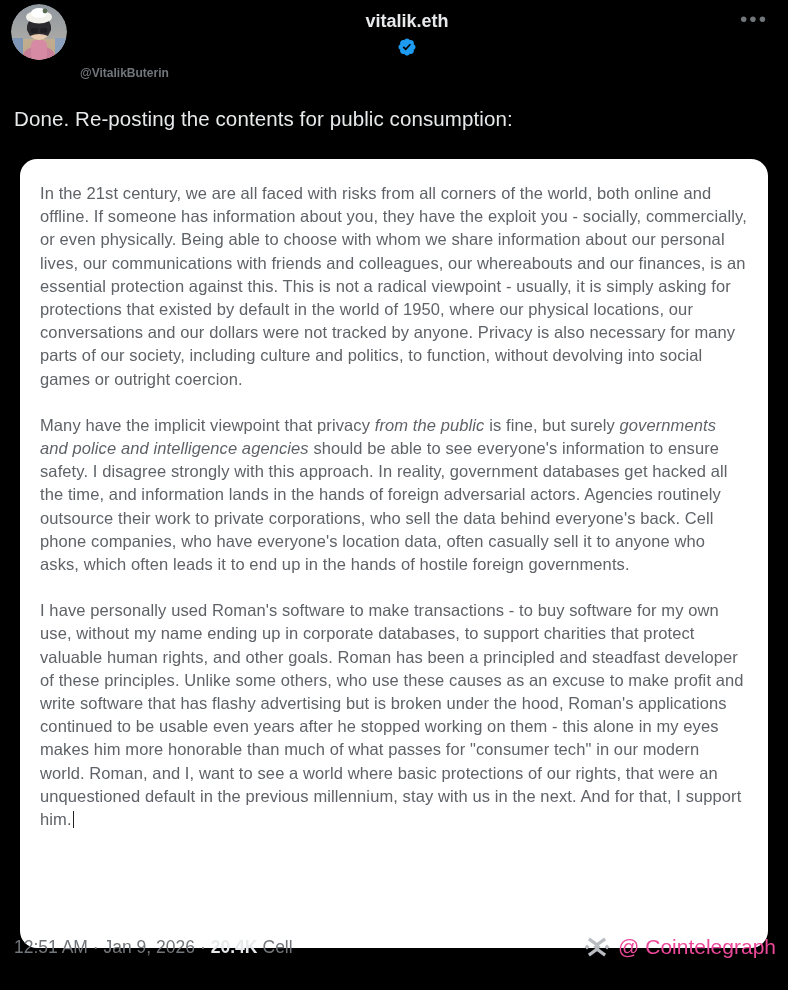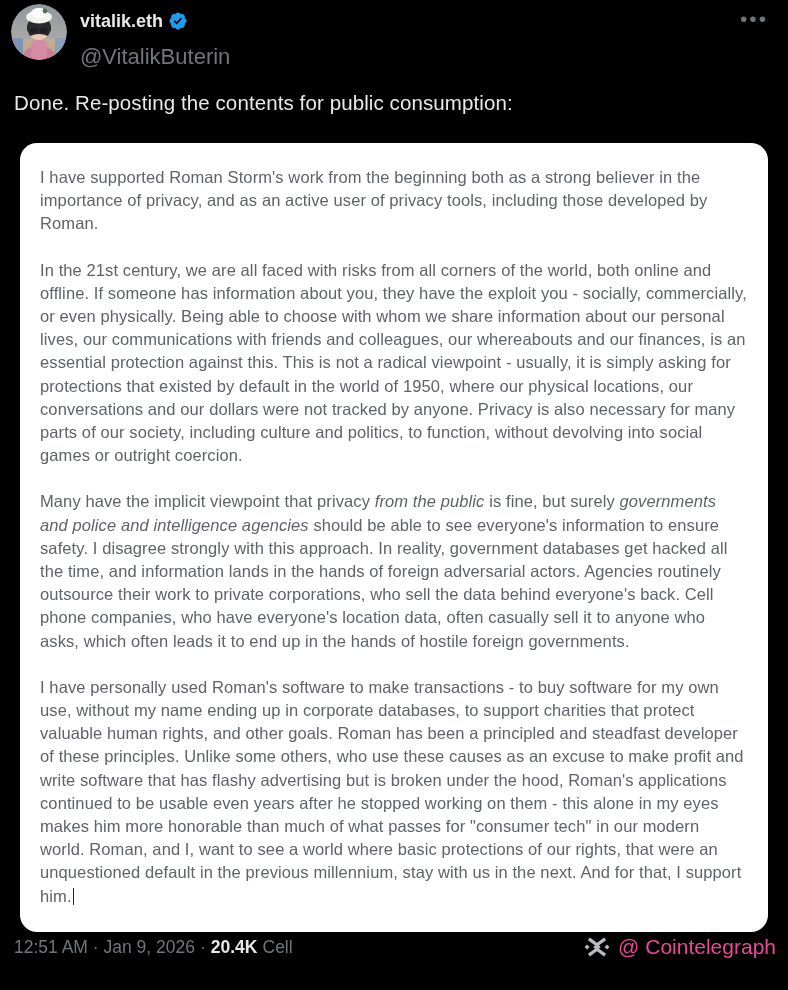--- a/index.html
+++ b/index.html
@@ -20,35 +20,36 @@
   }
   .avatar {
     width: 56px; height: 56px;
     border-radius: 50%;
     overflow: hidden;
     flex: 0 0 56px;
     cursor: pointer;
   }
   .avatar svg { display: block; }
   .id-block { margin-left: 13px; padding-top: 6px; flex: 1 1 auto; }
-  .name-row { display: flex; align-items: center; gap: 5px; cursor: pointer; }
+  .name-row { display: flex; align-items: center; gap: 5px; cursor: pointer; flex-direction: column; }
   .display-name {
     color: #e7e9ea;
     font-size: 18px;
     font-weight: 700;
     line-height: 22px;
   }
   .verified { width: 20px; height: 20px; display: inline-block; }
   .handle {
     color: #71767b;
-    font-size: 22px;
+    font-size: 12px;
     line-height: 21px;
-    margin-top: 14px;
+    margin-top: 6px;
     cursor: pointer;
     display: inline-block;
+    font-weight: bold;
   }
   .more-btn {
     color: #71767b;
     font-size: 21px;
     line-height: 18px;
     letter-spacing: 2px;
     padding: 6px 6px;
     cursor: pointer;
     user-select: none;
   }
@@ -163,21 +164,20 @@
       </div>
       <span class="handle">@VitalikButerin</span>
     </div>
     <div class="more-btn">•••</div>
   </div>
 
   <div class="tweet-text">Done. Re-posting the contents for public consumption:</div>
 
   <div class="note-card">
     <div>
-        <p class="note-par"><span>I have supported Roman Storm's work from the beginning both as a strong believer in the importance of privacy, and as an active user of privacy tools, including those developed by Roman.</span></p>
         <p class="note-par"><span>In the 21st century, we are all faced with risks from all corners of the world, both online and offline. If someone has information about you, they have the exploit you - socially, commercially, or even physically. Being able to choose with whom we share information about our personal lives, our communications with friends and colleagues, our whereabouts and our finances, is an essential protection against this. This is not a radical viewpoint - usually, it is simply asking for protections that existed by default in the world of 1950, where our physical locations, our conversations and our dollars were not tracked by anyone. Privacy is also necessary for many parts of our society, including culture and politics, to function, without devolving into social games or outright coercion.</span></p>
         <p class="note-par"><span>Many have the implicit viewpoint that privacy </span><span class="it">from the public</span><span> is fine, but surely </span><span class="it">governments and police and intelligence agencies</span><span> should be able to see everyone's information to ensure safety. I disagree strongly with this approach. In reality, government databases get hacked all the time, and information lands in the hands of foreign adversarial actors. Agencies routinely outsource their work to private corporations, who sell the data behind everyone's back. Cell phone companies, who have everyone's location data, often casually sell it to anyone who asks, which often leads it to end up in the hands of hostile foreign governments.</span></p>
         <p class="note-par"><span>I have personally used Roman's software to make transactions - to buy software for my own use, without my name ending up in corporate databases, to support charities that protect valuable human rights, and other goals. Roman has been a principled and steadfast developer of these principles. Unlike some others, who use these causes as an excuse to make profit and write software that has flashy advertising but is broken under the hood, Roman's applications continued to be usable even years after he stopped working on them - this alone in my eyes makes him more honorable than much of what passes for "consumer tech" in our modern world. Roman, and I, want to see a world where basic protections of our rights, that were an unquestioned default in the previous millennium, stay with us in the next. And for that, I support him.</span><span class="caret"></span></p>
       </div>
   </div>
 
   <div class="footer">
     <span class="timestamp">
       <span>12:51 AM · Jan 9, 2026</span>
       <span>·</span>

